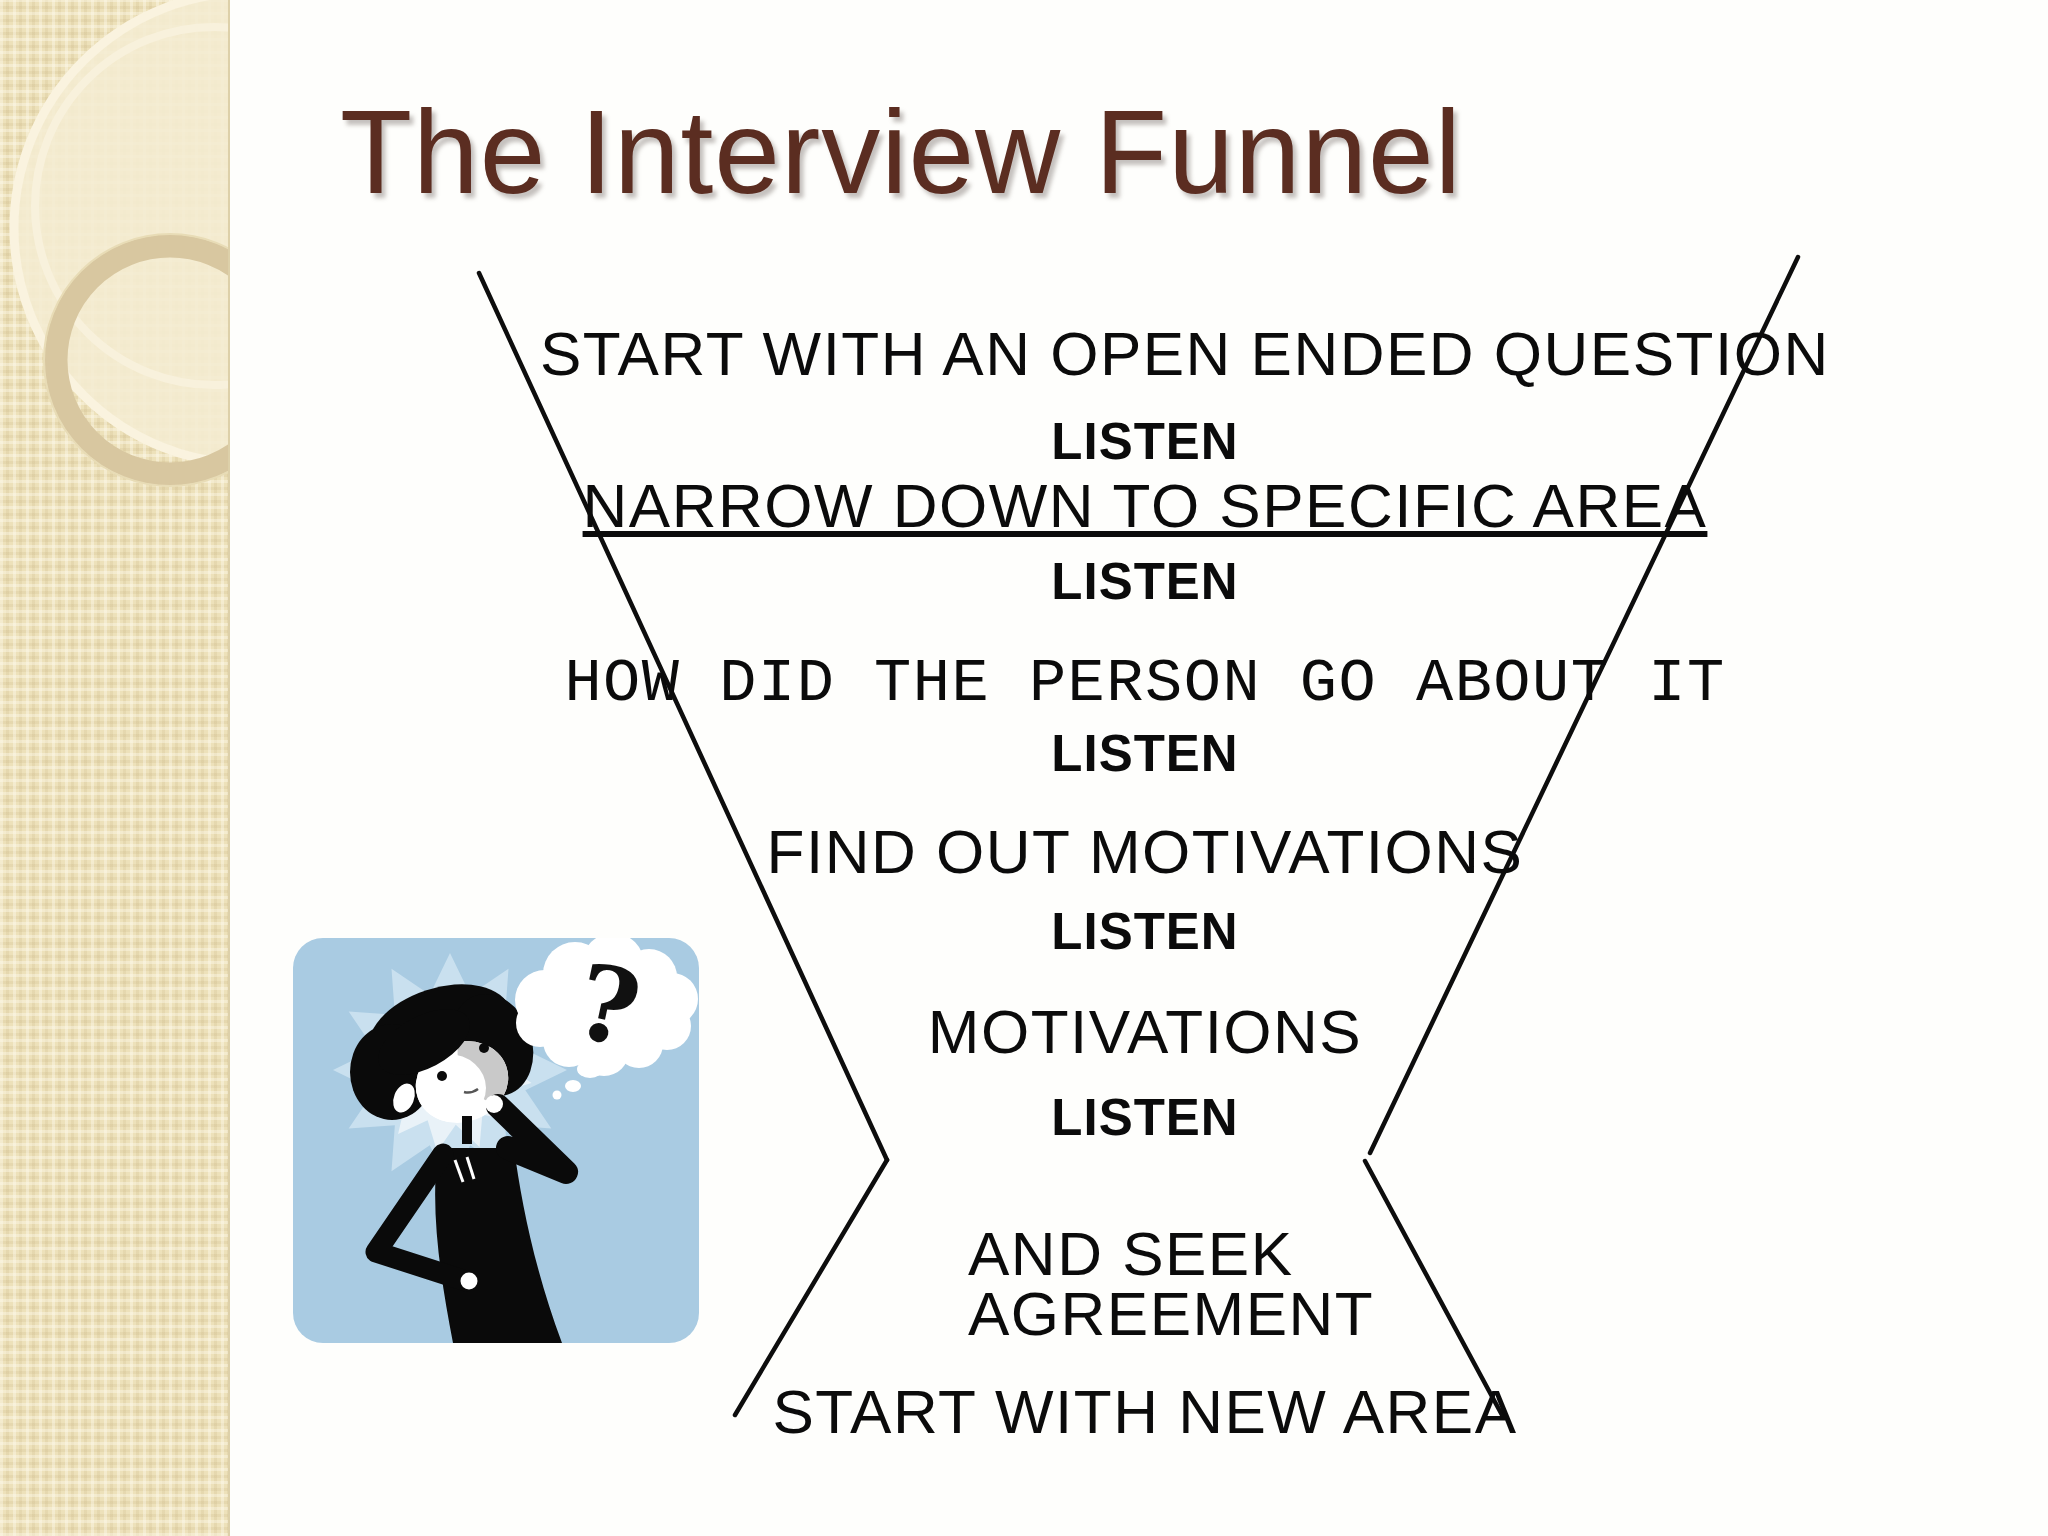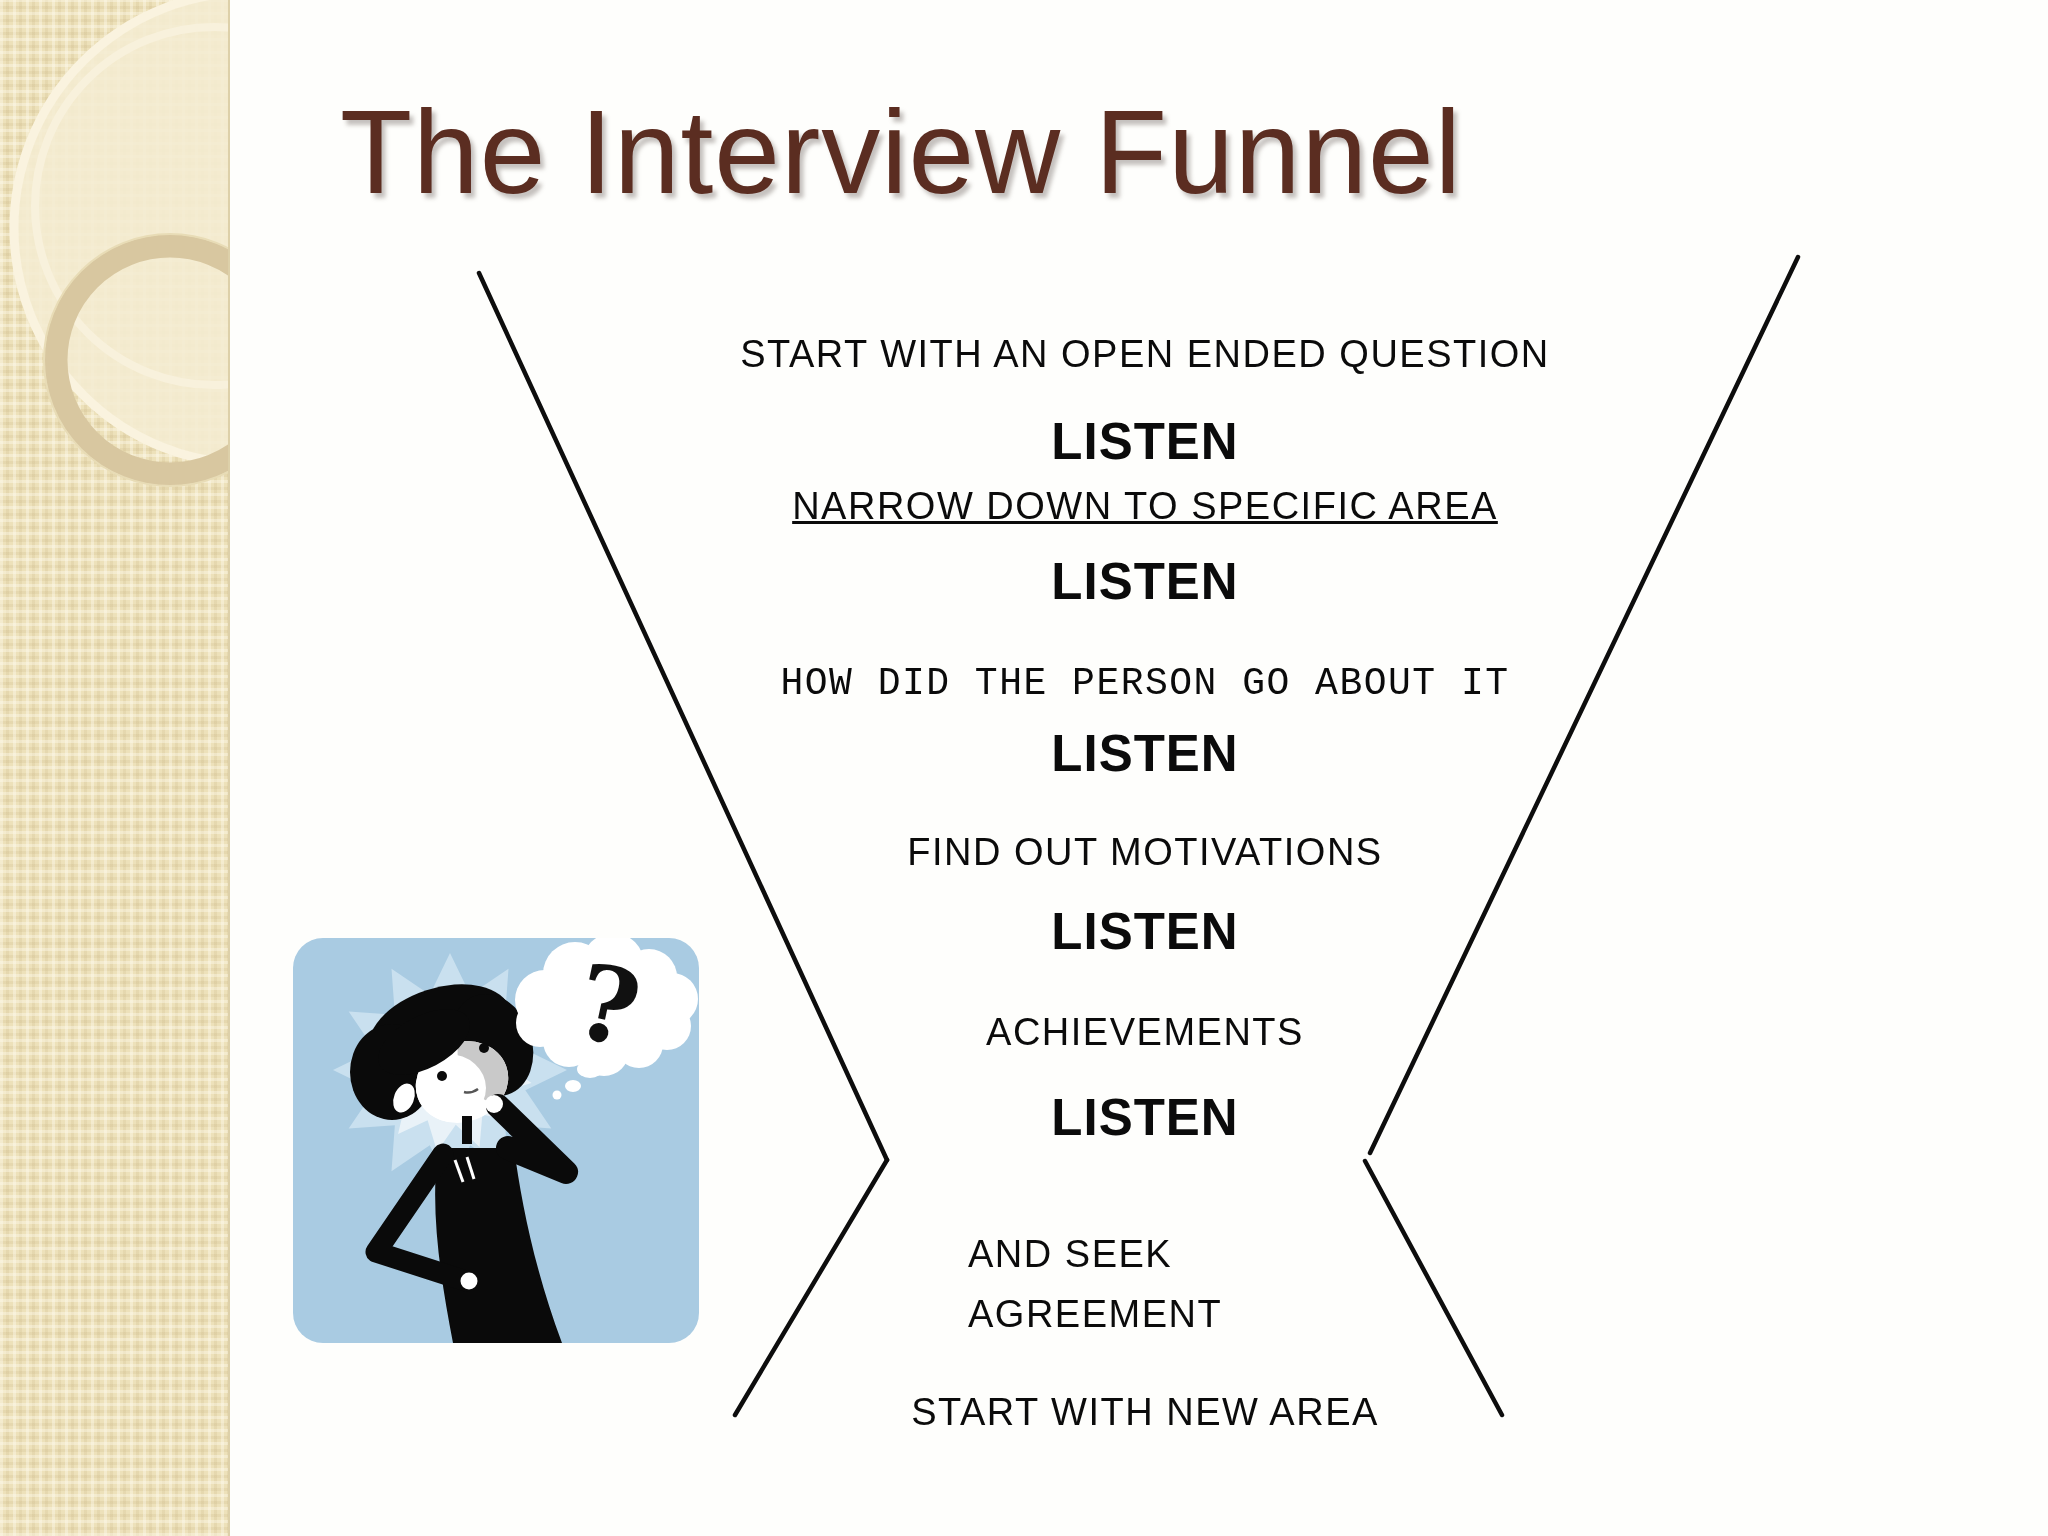--- a/index.html
+++ b/index.html
@@ -27,21 +27,21 @@
     color:#5b2d21;white-space:nowrap;
     text-shadow:4px 5px 4px rgba(110,100,95,.40);
   }
 
   
   .funnel-lines{position:absolute;left:0;top:0;pointer-events:none;}
 
   
   .step{
     position:absolute;left:540px;width:1210px;
-    text-align:center;font-size:38px;letter-spacing:1.5px;
+    text-align:center;font-size:62px;letter-spacing:1.5px;
     color:#0b0b0b;white-space:nowrap;line-height:64px;
   }
   .step.bold{font-weight:700;letter-spacing:1px;font-size:51px;}
   .step.left-block{left:968px;width:620px;text-align:left;}
   .y1 {top:322px;}  .y2 {top:410px;}  .y3 {top:474px;text-decoration:underline;}  .y4 {top:550px;}
   .y5 {top:652px;font-family:Liberation Mono, monospace;}  .y6 {top:722px;}  .y7 {top:820px;}  .y8 {top:900px;}
   .y9 {top:1000px;} .y10{top:1086px;} .y11{top:1156px;} .y12{top:1222px;}
   .y13{top:1282px;} .y14{top:1380px;}
 
   
@@ -72,21 +72,21 @@
   </svg>
 
   <div class="step y1">START WITH AN OPEN ENDED QUESTION</div>
   <div class="step bold y2">LISTEN</div>
   <div class="step y3">NARROW DOWN TO SPECIFIC AREA</div>
   <div class="step bold y4">LISTEN</div>
   <div class="step y5">HOW DID THE PERSON GO ABOUT IT</div>
   <div class="step bold y6">LISTEN</div>
   <div class="step y7">FIND OUT MOTIVATIONS</div>
   <div class="step bold y8">LISTEN</div>
-  <div class="step y9">ACHIEVEMENTS</div>
+  <div class="step y9">MOTIVATIONS</div>
   <div class="step bold y10">LISTEN</div>
   <div class="step left-block y12">AND SEEK</div>
   <div class="step left-block y13">AGREEMENT</div>
   <div class="step y14">START WITH NEW AREA</div>
 
   <svg class="clipart" width="412" height="410" viewBox="293 938 412 410">
     <defs>
       <clipPath id="cardClip">
           <rect x="293" y="938" width="406" height="405" rx="30"></rect>
         </clipPath>

